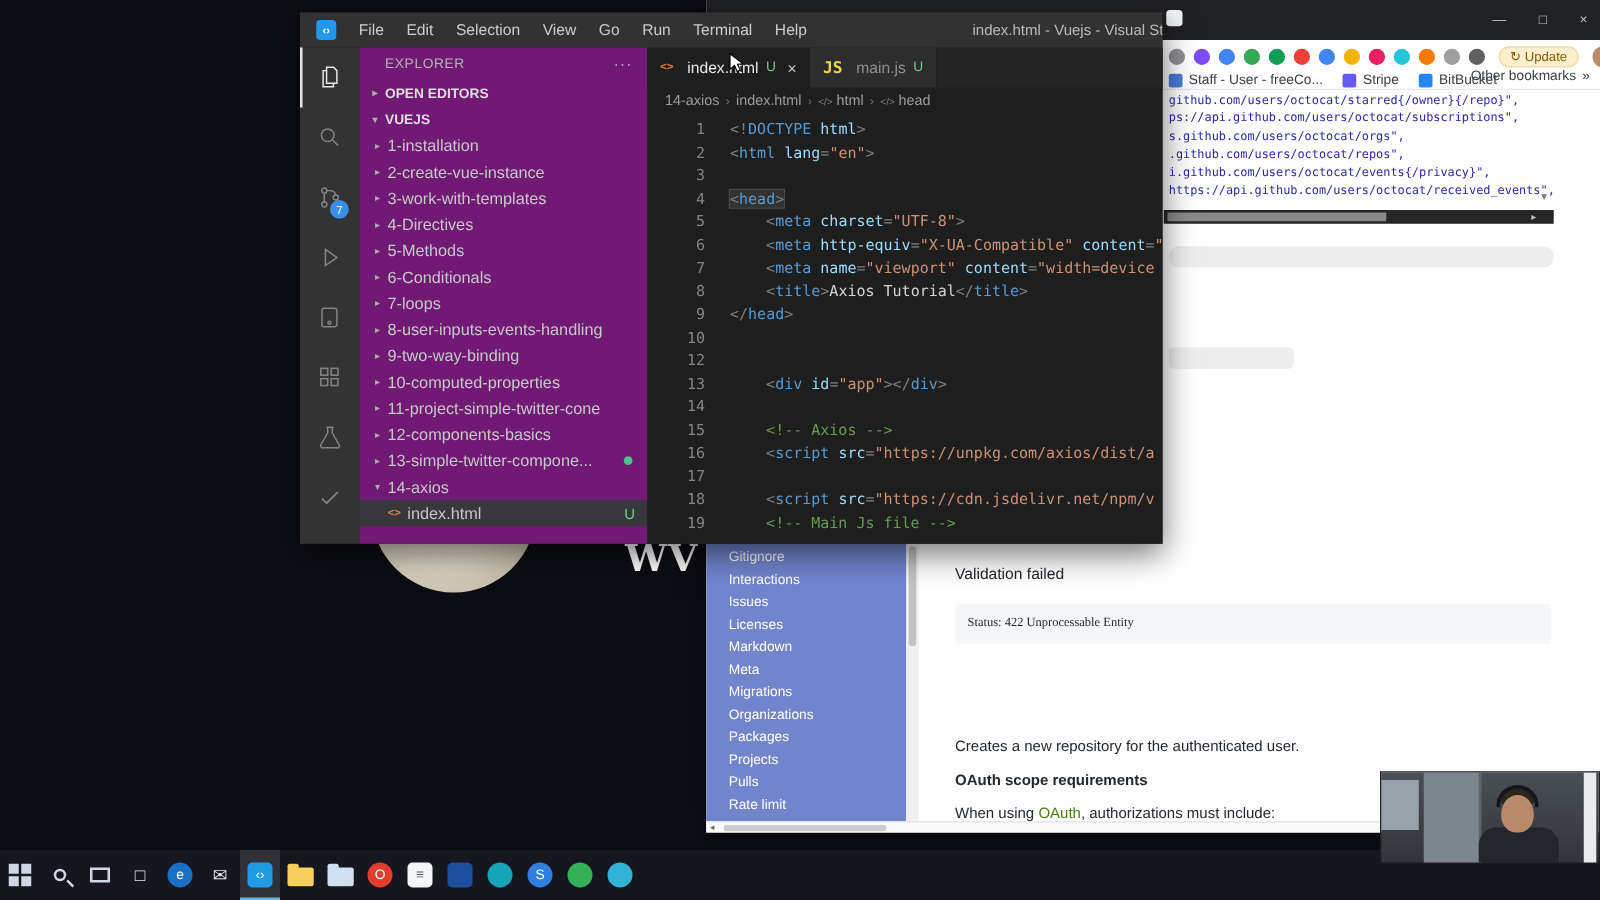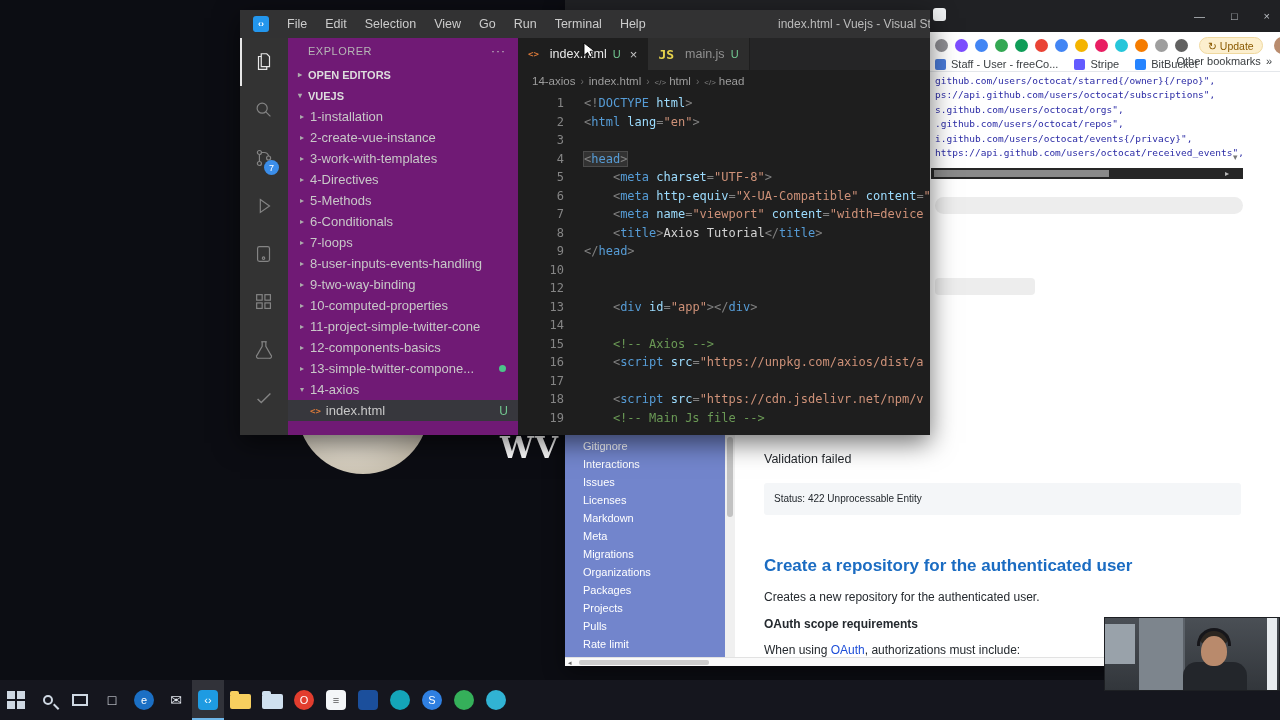--- a/index.html
+++ b/index.html
@@ -49,27 +49,27 @@
   .skel2 { position:absolute; left:370px; top:278px; width:100px; height:17px; border-radius:4px; background:#ededed; }
 
   .docs-menu { position:absolute; left:0; top:434px; width:160px; height:223px;
     background:#7285cc; overflow:hidden; padding-top:3px; }
   .docs-item { height:18px; line-height:18px; padding-left:18px; color:#fff; font-size:11px; white-space:nowrap; }
   .menu-scrollbar { position:absolute; left:160px; top:434px; width:10px; height:223px; background:#f0f0f0; }
   .menu-thumb { position:absolute; left:2px; top:3px; width:6px; height:80px; background:#c2c2c2; border-radius:3px; }
 
   .content-validation { position:absolute; left:199px; top:452px; font-size:12.5px; color:#1f2328; }
   .code-block { position:absolute; left:199px; top:483px; width:477px; height:32px; background:#f4f6f8;
-    border-radius:3px; font-family:Liberation Sans, sans-serif; font-size:10px; color:#24292e;
+    border-radius:3px; font-family:Liberation Serif, serif; font-size:10px; color:#24292e;
     line-height:32px; padding-left:10px; }
   .content-heading { position:absolute; left:199px; top:556px; font-size:17px; font-weight:600; color:#1b6cc2; }
   .content-desc { position:absolute; left:199px; top:590px; font-size:12px; color:#24292e; }
   .oauth-heading { position:absolute; left:199px; top:617px; font-size:12px; font-weight:bold; color:#24292e; }
   .oauth-para { position:absolute; left:199px; top:643px; font-size:12px; color:#24292e; }
-  .link { color:#1d4ed8;margin-top:36px; }
+  .link { color:#4d7c0f;margin-top:36px; }
 
   .bottom-scroll { position:absolute; left:0; top:657px; width:676px; height:9px; background:#fafafa;
     border-top:1px solid #e2e2e2; }
   .bs-arrow { position:absolute; left:3px; top:0; font-size:7px; color:#666; line-height:9px; }
   .bs-thumb { position:absolute; left:14px; top:2px; width:130px; height:5px; background:#cdcdcd; border-radius:2px; }
 
   
   #vscode { left:240px; top:10px; width:690px; height:425px; background:#1e1e1e; z-index:30;
     box-shadow:0 8px 24px rgba(0,0,0,.55); }
   .vs-titlebar { height:28px; background:#323233; display:flex; align-items:center;
@@ -232,21 +232,20 @@
       <div class="docs-item">Pulls</div>
       <div class="docs-item">Rate limit</div>
       <div class="docs-item">Reactions</div>
     </div>
   <div class="menu-scrollbar">
     <span class="menu-thumb"></span>
   </div>
 
   <div class="content-validation">Validation failed</div>
   <div class="code-block">Status: 422 Unprocessable Entity</div>
-  <div class="content-heading">Create a repository for the authenticated user</div>
   <div class="content-desc">Creates a new repository for the authenticated user.</div>
   <div class="oauth-heading">OAuth scope requirements</div>
   <div class="oauth-para">
     <span>When using </span><span class="link">OAuth</span><span>, authorizations must include:</span>
   </div>
 
   <div class="bottom-scroll">
     <span class="bs-arrow">◂</span>
     <span class="bs-thumb"></span>
   </div>

